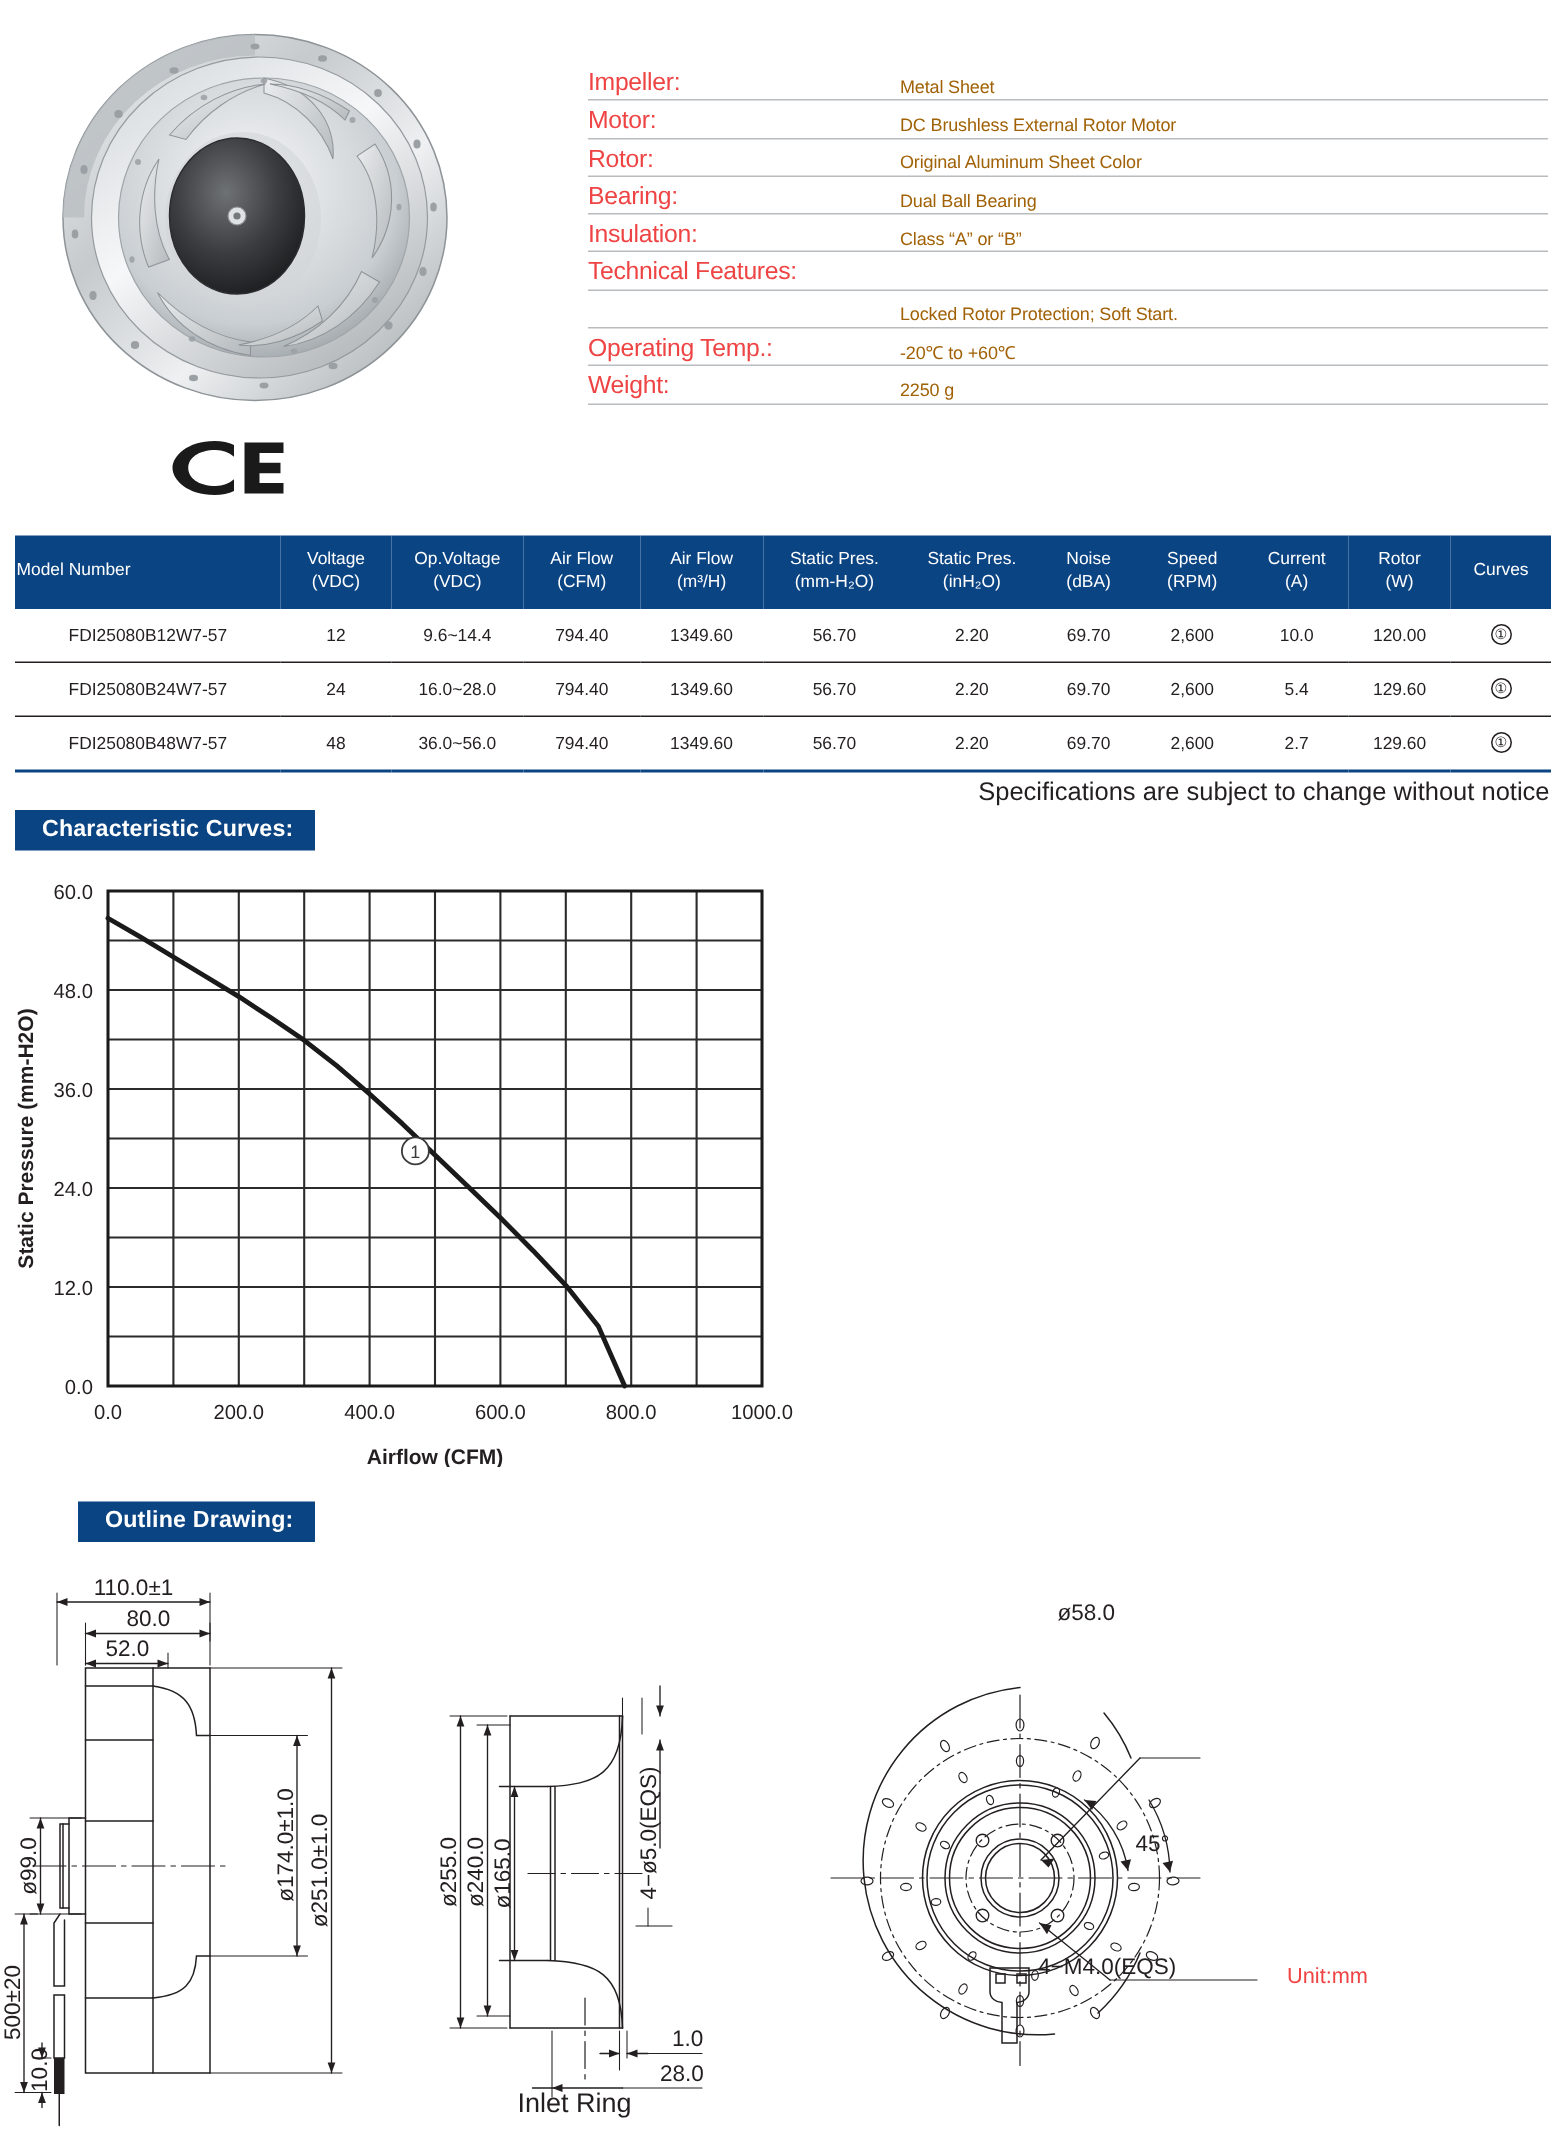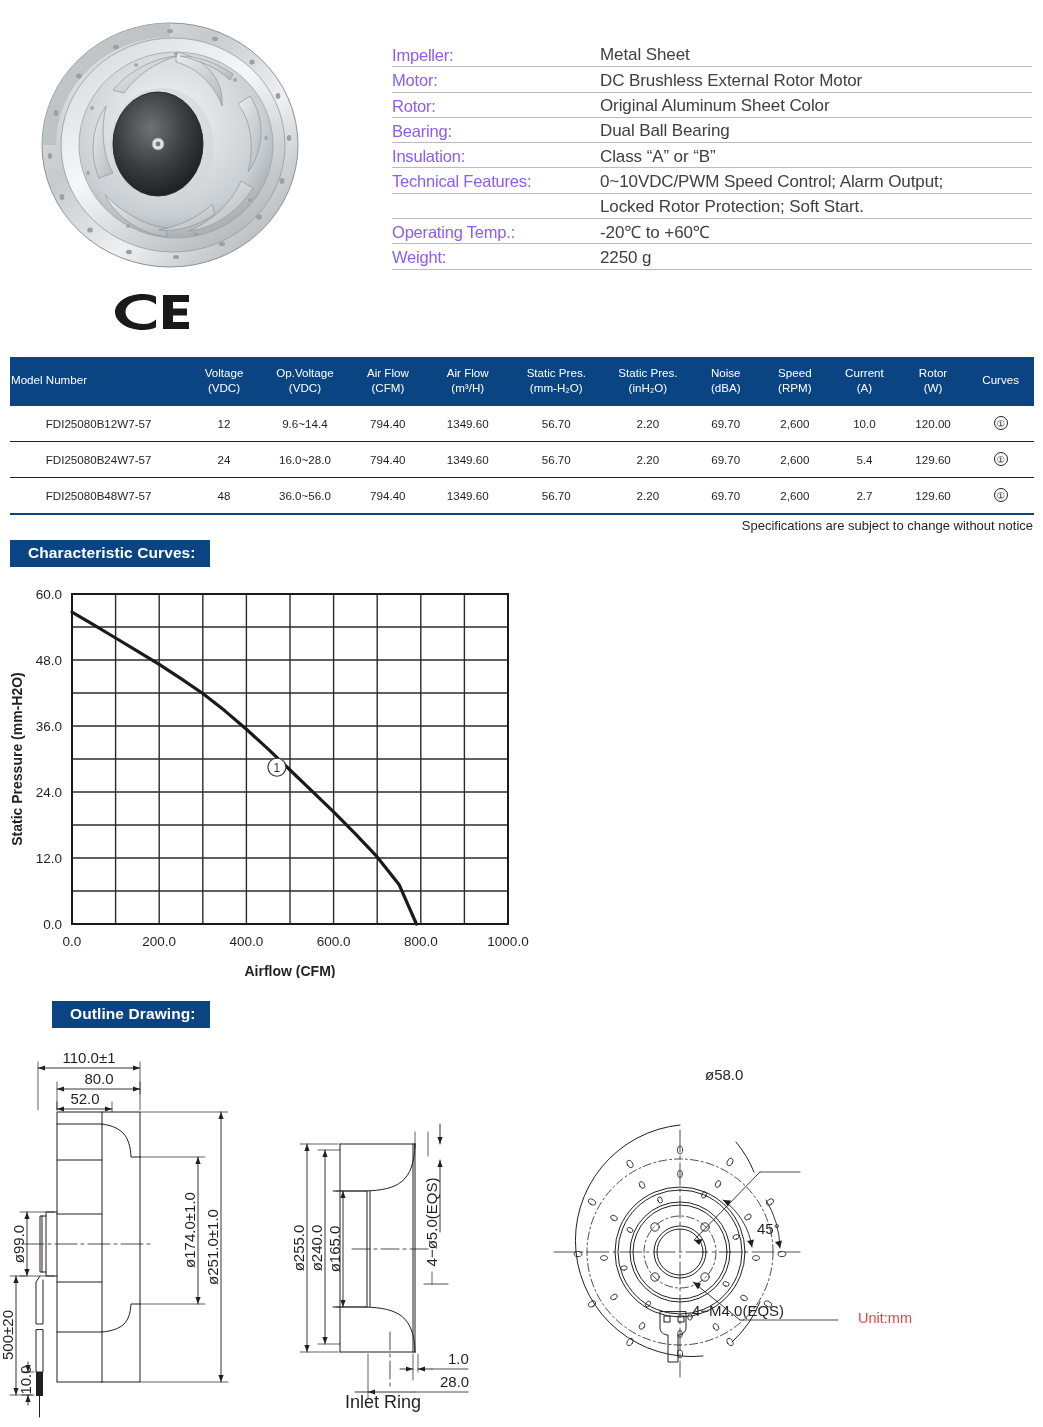--- a/index.html
+++ b/index.html
@@ -19,24 +19,24 @@
   #product-photo-wrap { position:absolute; left:10px; top:18px; width:350px; height:275px; }
   #product-photo { width:100%; height:100%; display:block; }
 
   #ce-mark { position:absolute; left:105px; top:288px; width:120px; height:46px; }
 
   
   #spec-list { position:absolute; left:392px; top:42px; width:640px; }
   .spec-row { display:flex; align-items:flex-end; height:25.3px;
               border-bottom:1px solid #b9bcbe; }
   .spec-row.last { border-bottom:1px solid #b9bcbe; }
-  .spec-label { width:208px; font-size:16.5px; color:#8b5cf6;
+  .spec-label { width:208px; font-size:16.5px; color:#ef4444;
                 font-family:"Liberation Sans", sans-serif; font-weight:400;
                 letter-spacing:-0.2px; line-height:1.05; padding-bottom:2px; }
-  .spec-value { flex:1; font-size:17px; color:#404040; line-height:1.05;
+  .spec-value { flex:1; font-size:12px; color:#a16207; line-height:1.05;
                 padding-bottom:2px; letter-spacing:-0.1px; }
 
   
   #spec-table { position:absolute; left:10px; top:357px; width:1024px; }
   table.stbl { width:100%; border-collapse:collapse; table-layout:fixed; }
   table.stbl thead th {
     background:#0b4483; color:#ffffff; font-size:11.6px; font-weight:400;
     padding:9px 1px 10px 1px; line-height:1.28; vertical-align:middle;
     border:none;
   }
@@ -46,21 +46,21 @@
     border-bottom:1px solid #231f20; background:#fff;margin-top:27px;
   }
   table.stbl tbody tr:last-child td { border-bottom:2.5px solid #0b4483; }
   td.model { text-align:left; padding-left:17px; }
   th.model { text-align:left; padding-left:17px; }
   .circled { display:inline-block; width:14px; height:14px; line-height:13px;
              border:1px solid #231f20; border-radius:50%; font-size:9.5px;
              text-align:center; }
 
   #disclaimer { position:absolute; left:0; top:518px; width:1033px;
-                text-align:right; font-size:13px; color:#231f20;padding-left:16px; }
+                text-align:right; font-size:17px; color:#231f20;padding-left:16px; }
 
   
   .sec-head { position:absolute; background:#0b4483; color:#fff;
               font-size:15.5px; font-weight:bold; padding:4px 14px 5px 18px;
               letter-spacing:0.1px; }
 
   
   #chart-block { position:absolute; left:0; top:578px; width:560px; height:400px; }
   #chart-svg { display:block; }
 
@@ -190,21 +190,20 @@
     <div class="spec-row">
       <div class="spec-label">Bearing:</div>
       <div class="spec-value">Dual Ball Bearing</div>
     </div>
     <div class="spec-row">
       <div class="spec-label">Insulation:</div>
       <div class="spec-value">Class “A” or “B”</div>
     </div>
     <div class="spec-row">
       <div class="spec-label">Technical Features:</div>
-      <div class="spec-value">0~10VDC/PWM Speed Control; Alarm Output;</div>
     </div>
     <div class="spec-row">
       <div class="spec-label"></div>
       <div class="spec-value">Locked Rotor Protection;  Soft Start.</div>
     </div>
     <div class="spec-row">
       <div class="spec-label">Operating Temp.:</div>
       <div class="spec-value">-20℃ to +60℃</div>
     </div>
     <div class="spec-row last">

